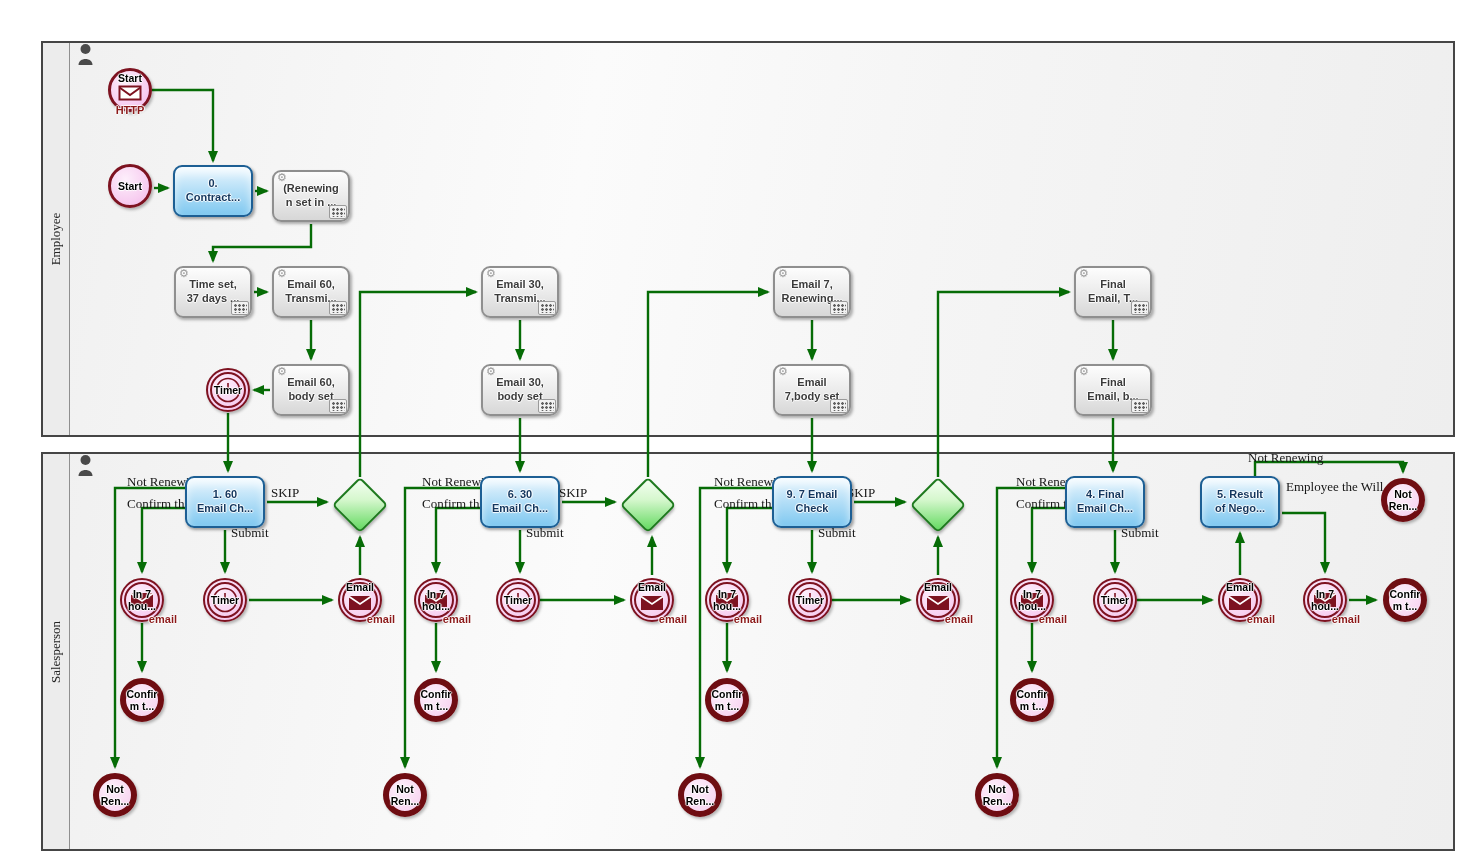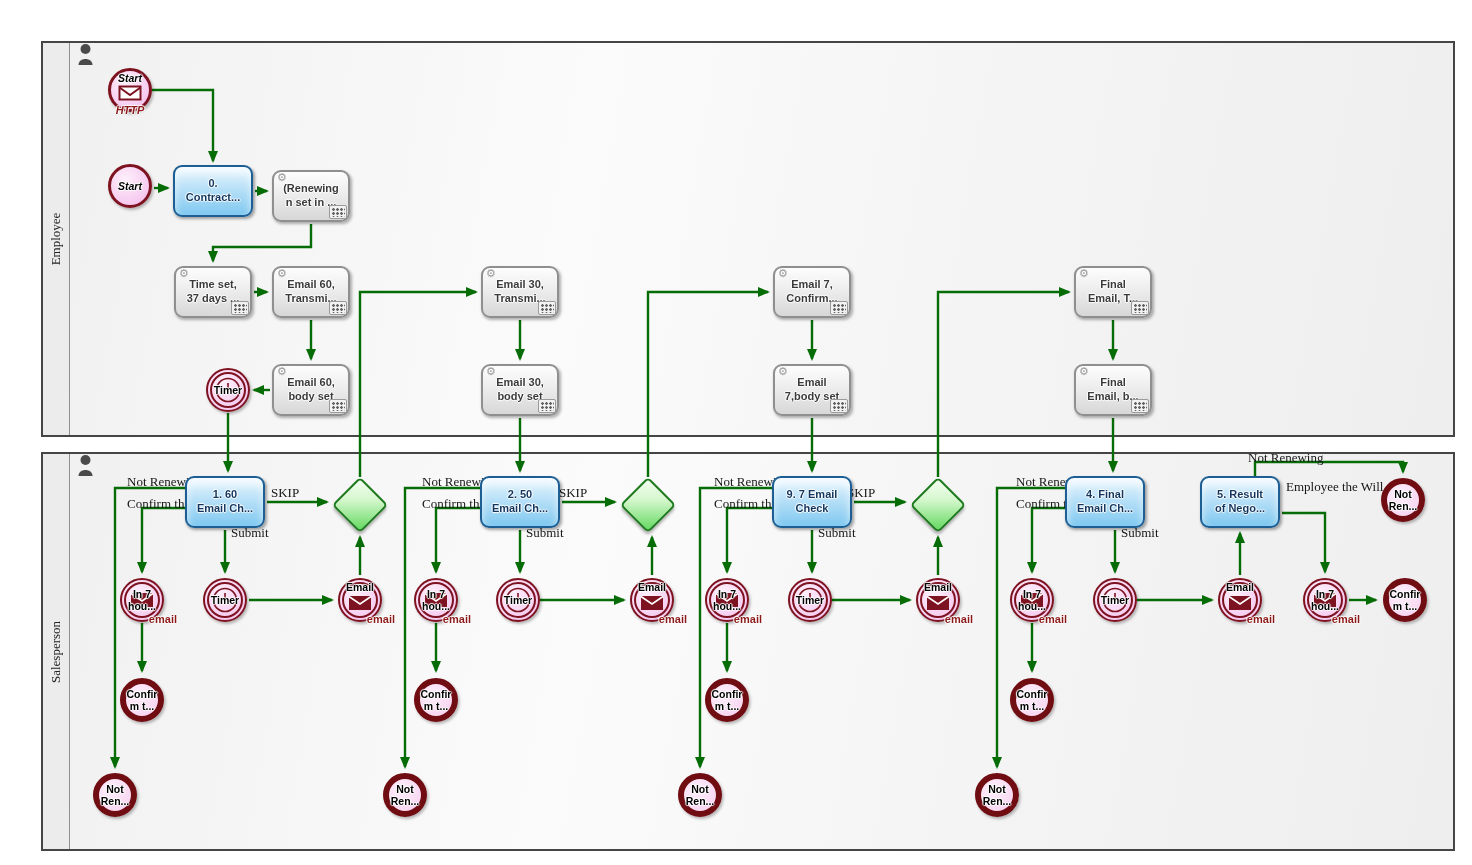--- a/index.html
+++ b/index.html
@@ -31,21 +31,21 @@
   .keypad::after{content:"";position:absolute;left:2px;top:2px;right:1px;bottom:1px;
         background-image:radial-gradient(circle at 1.5px 1.5px,#636363 1.2px,transparent 1.5px);
         background-size:4px 4px;}
 
   .ev{position:absolute;z-index:3;width:44px;height:44px;border-radius:50%;box-sizing:border-box;
         display:flex;align-items:center;justify-content:center;
         box-shadow:1.5px 2px 3px rgba(0,0,0,.28);}
   .ev-label{position:relative;z-index:4;white-space:pre-line;font-weight:bold;font-size:10.5px;
         line-height:1.15;color:#000;text-align:center;
         text-shadow:-1px 0 1px #fff,1px 0 1px #fff,0 -1px 1px #fff,0 1px 1px #fff;}
-  .ev-start{border:3px solid #7d1220;background:radial-gradient(circle at 38% 32%,#fdeffb 0%,#f7cdf0 65%,#efb4e5 100%);font-style:italic;}
+  .ev-start{border:3px solid #7d1220;background:radial-gradient(circle at 38% 32%,#fdeffb 0%,#f7cdf0 65%,#efb4e5 100%);}
   .ev-ring{border:2px solid #7d1220;background:radial-gradient(circle at 38% 32%,#fdeffb 0%,#f6ccef 70%,#efb4e5 100%);}
   .ev-ring::before{content:"";position:absolute;inset:2px;border:2px solid #7d1220;border-radius:50%;}
   .ev-end{border:6px solid #6f0d12;background:radial-gradient(circle at 38% 32%,#fdf0fb 0%,#f8d6f1 75%,#f2c0e9 100%);}
   .ev-sub{position:absolute;z-index:4;font-weight:bold;font-size:11px;color:#8c1a1a;white-space:nowrap;
         text-shadow:-1px 0 1px #fff,1px 0 1px #fff,0 -1px 1px #fff,0 1px 1px #fff;}
   .ev-sub.http{left:50%;transform:translateX(-50%);bottom:-7px;}
   .ev-sub.email{right:-15px;bottom:-5px;}
   .ev .icon-abs{position:absolute;left:50%;top:50%;transform:translate(-50%,-50%);z-index:3;}
   .ev-label.top{position:absolute;top:1px;left:0;right:0;}
   .ev .env-low{top:58%;}
@@ -228,21 +228,21 @@
   <div class="task gray" style="left:481px;top:364px">
     <span class="gear">⚙</span>
     <span class="task-label">Email 30,
 body set</span>
     <span class="keypad"></span>
   </div>
 
   <div class="task gray" style="left:773px;top:266px">
     <span class="gear">⚙</span>
     <span class="task-label">Email 7,
-Confirm...</span>
+Renewing...</span>
     <span class="keypad"></span>
   </div>
 
   <div class="task gray" style="left:773px;top:364px">
     <span class="gear">⚙</span>
     <span class="task-label">Email
 7,body set</span>
     <span class="keypad"></span>
   </div>
 
@@ -258,21 +258,21 @@
     <span class="task-label">Final
 Email, b...</span>
     <span class="keypad"></span>
   </div>
 
   <div class="task blue" style="left:185px;top:476px">
     <span class="task-label">1. 60
 Email Ch...</span>
   </div>
   <div class="task blue" style="left:480px;top:476px">
-    <span class="task-label">2. 50
+    <span class="task-label">6. 30
 Email Ch...</span>
   </div>
   <div class="task blue" style="left:772px;top:476px">
     <span class="task-label">9. 7 Email
 Check</span>
   </div>
   <div class="task blue" style="left:1065px;top:476px">
     <span class="task-label">4. Final
 Email Ch...</span>
   </div>

